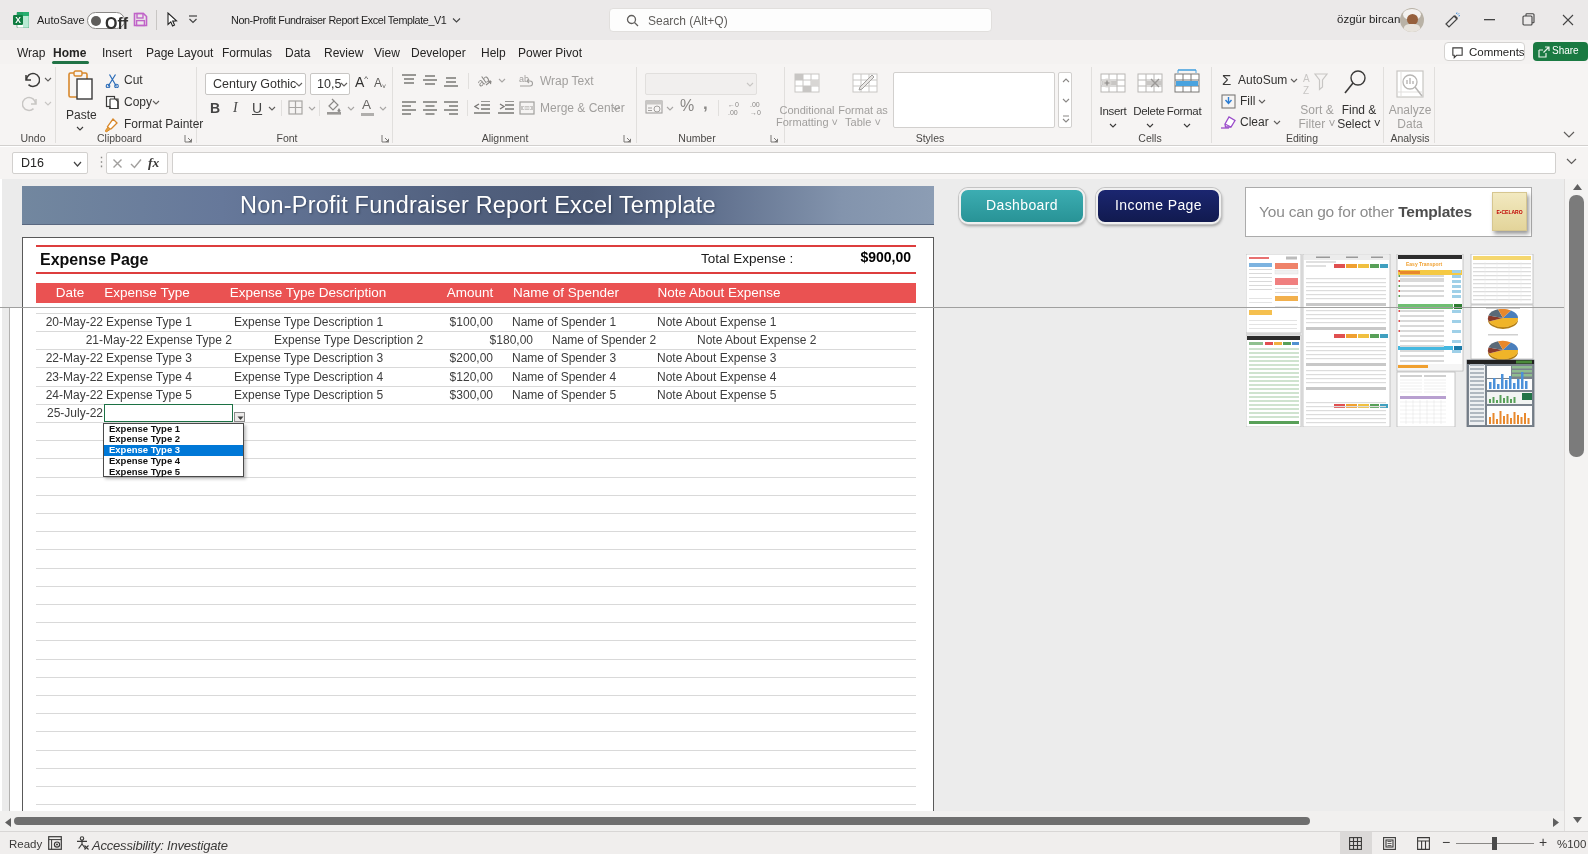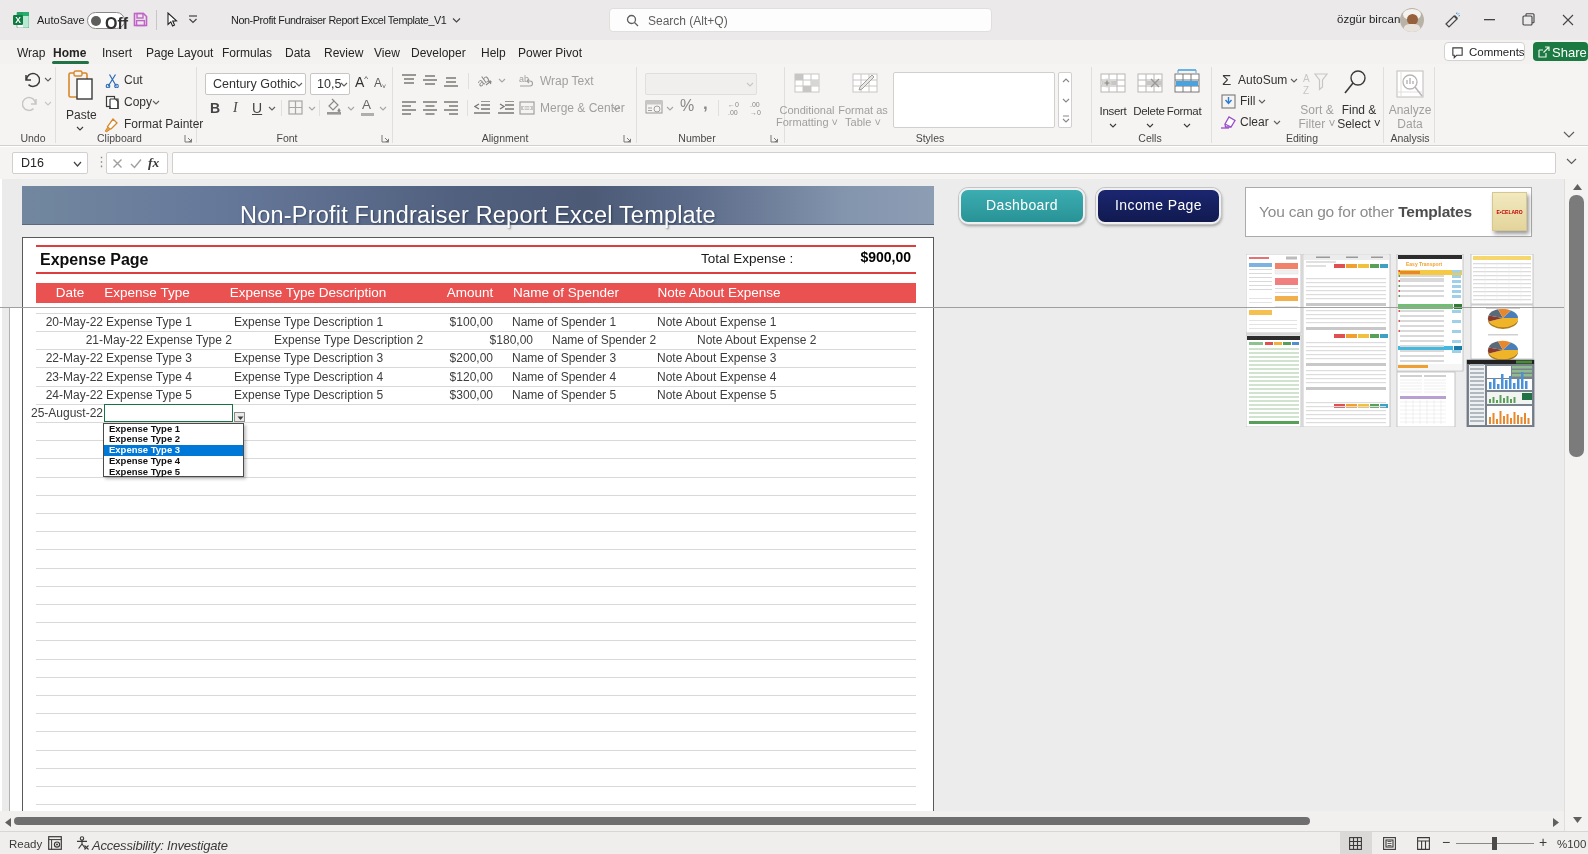--- a/index.html
+++ b/index.html
@@ -122,21 +122,21 @@
         <path d="M2 2 h10 v8 h-6 l-2.5 2.5 v-2.5 h-1.5 z" fill="none" stroke="#3b3a39" stroke-width="1.2"></path>
       </svg>
     <span class="abs" style="left:24px;top:3px;font-size:11.5px;color:#252423;">Comments</span>
   </div>
 
   <div class="abs" style="left:1533px;top:2px;width:55px;height:19px;background:#1a7a42;border-radius:4px;">
     <svg class="abs" style="left:5px;top:3.5px" width="12" height="12" viewBox="0 0 12 12">
         <path d="M1 4 h4 M1 4 v7 h7 v-4" fill="none" stroke="#e8f2ea" stroke-width="1.2"></path>
         <path d="M7 1 h4 v4 M11 1 L5.5 6.5" fill="none" stroke="#e8f2ea" stroke-width="1.2"></path>
       </svg>
-    <span class="abs" style="left:19px;top:3px;font-size:13px;color:#fff;">Share</span>
+    <span class="abs" style="left:19px;top:3px;font-size:10px;color:#fff;">Share</span>
   </div>
 </div>
 <div id="ribbon">
   <div class="gsep" style="left:55px"></div>
     <div class="gsep" style="left:196px"></div>
     <div class="gsep" style="left:392px"></div>
     <div class="gsep" style="left:636px"></div>
     <div class="gsep" style="left:784px"></div>
     <div class="gsep" style="left:1091px"></div>
     <div class="gsep" style="left:1211px"></div>
@@ -469,21 +469,21 @@
     </svg>
 </div>
 <div id="sheet">
 
   <div class="abs" style="left:0;top:0;width:22px;height:632px;background:#ffffff;"></div>
   <div class="abs" style="left:1.5px;top:0;width:7px;height:632px;background:#ebebeb;"></div>
   <div class="abs" style="left:8.5px;top:0;width:1px;height:632px;background:#b2b1b0;"></div>
   <div class="abs" style="left:1.5px;top:0;width:20.5px;height:127.5px;background:#ebebeb;"></div>
 
   <div class="abs" style="left:22px;top:7px;width:912px;height:39px;background:linear-gradient(to right,#72879f 0%,#66789a 22%,#51607e 48%,#4c5a76 62%,#5c6c8a 74%,#8394ad 90%,#8c9db4 100%);border-bottom:1px solid #5a6880;">
-    <div style="text-align:center;font-size:23.5px;color:#fff;letter-spacing:0.2px;padding-top:16px;text-shadow:1px 1px 2px rgba(30,40,60,0.55);">Non-Profit Fundraiser Report Excel Template</div>
+    <div style="text-align:center;font-size:23.5px;color:#fff;letter-spacing:0.2px;padding-top:6px;text-shadow:1px 1px 2px rgba(30,40,60,0.55);">Non-Profit Fundraiser Report Excel Template</div>
   </div>
 
   <div class="abs" style="left:22px;top:58px;width:912px;height:574px;background:#ffffff;border:1px solid #595959;border-bottom:none;"></div>
 
   <div class="abs" style="left:36px;top:66px;width:880px;height:2px;background:#dd3d3d;"></div>
   <span class="abs" style="left:40px;top:72px;font-size:16px;font-weight:bold;color:#0d0d0d;">Expense Page</span>
   <span class="abs" style="left:701px;top:72px;font-size:13.5px;color:#1a1a1a;">Total Expense :</span>
   <span class="abs" style="left:811px;top:70px;width:100px;text-align:right;font-size:14px;font-weight:bold;color:#000;">$900,00</span>
   <div class="abs" style="left:36px;top:93px;width:880px;height:2px;background:#dd3d3d;"></div>
 
@@ -532,21 +532,21 @@
     </div>
   <div class="row" style="top:207.8px;">
       <span class="c1">24-May-22</span>
       <span class="c2">Expense Type 5</span>
       <span class="c3">Expense Type Description 5</span>
       <span class="c4">$300,00</span>
       <span class="c5">Name of Spender 5</span>
       <span class="c6">Note About Expense 5</span>
     </div>
   <div class="row" style="top:226.3px;">
-      <span class="c1">25-August-22</span>
+      <span class="c1">25-July-22</span>
     </div>
 
   <div class="abs" style="left:103.5px;top:224.5px;width:129px;height:18.5px;background:#fff;border:1.5px solid #1c7144;"></div>
   <div class="abs" style="left:233.5px;top:232.5px;width:11px;height:10px;background:#eceae9;border:1px solid #8a8a8a;">
     <svg class="abs" style="left:2px;top:3px" width="7" height="5" viewBox="0 0 7 5">
         <path d="M0.5 0.5 L3.5 4 L6.5 0.5" fill="#404040"></path>
       </svg>
   </div>
   <div class="abs" style="left:103px;top:243.5px;width:141px;height:54px;background:#fff;border:1px solid #4a4a4a;box-shadow:2px 2px 3px rgba(0,0,0,0.25);">
     <div class="dd">Expense Type 1</div>

